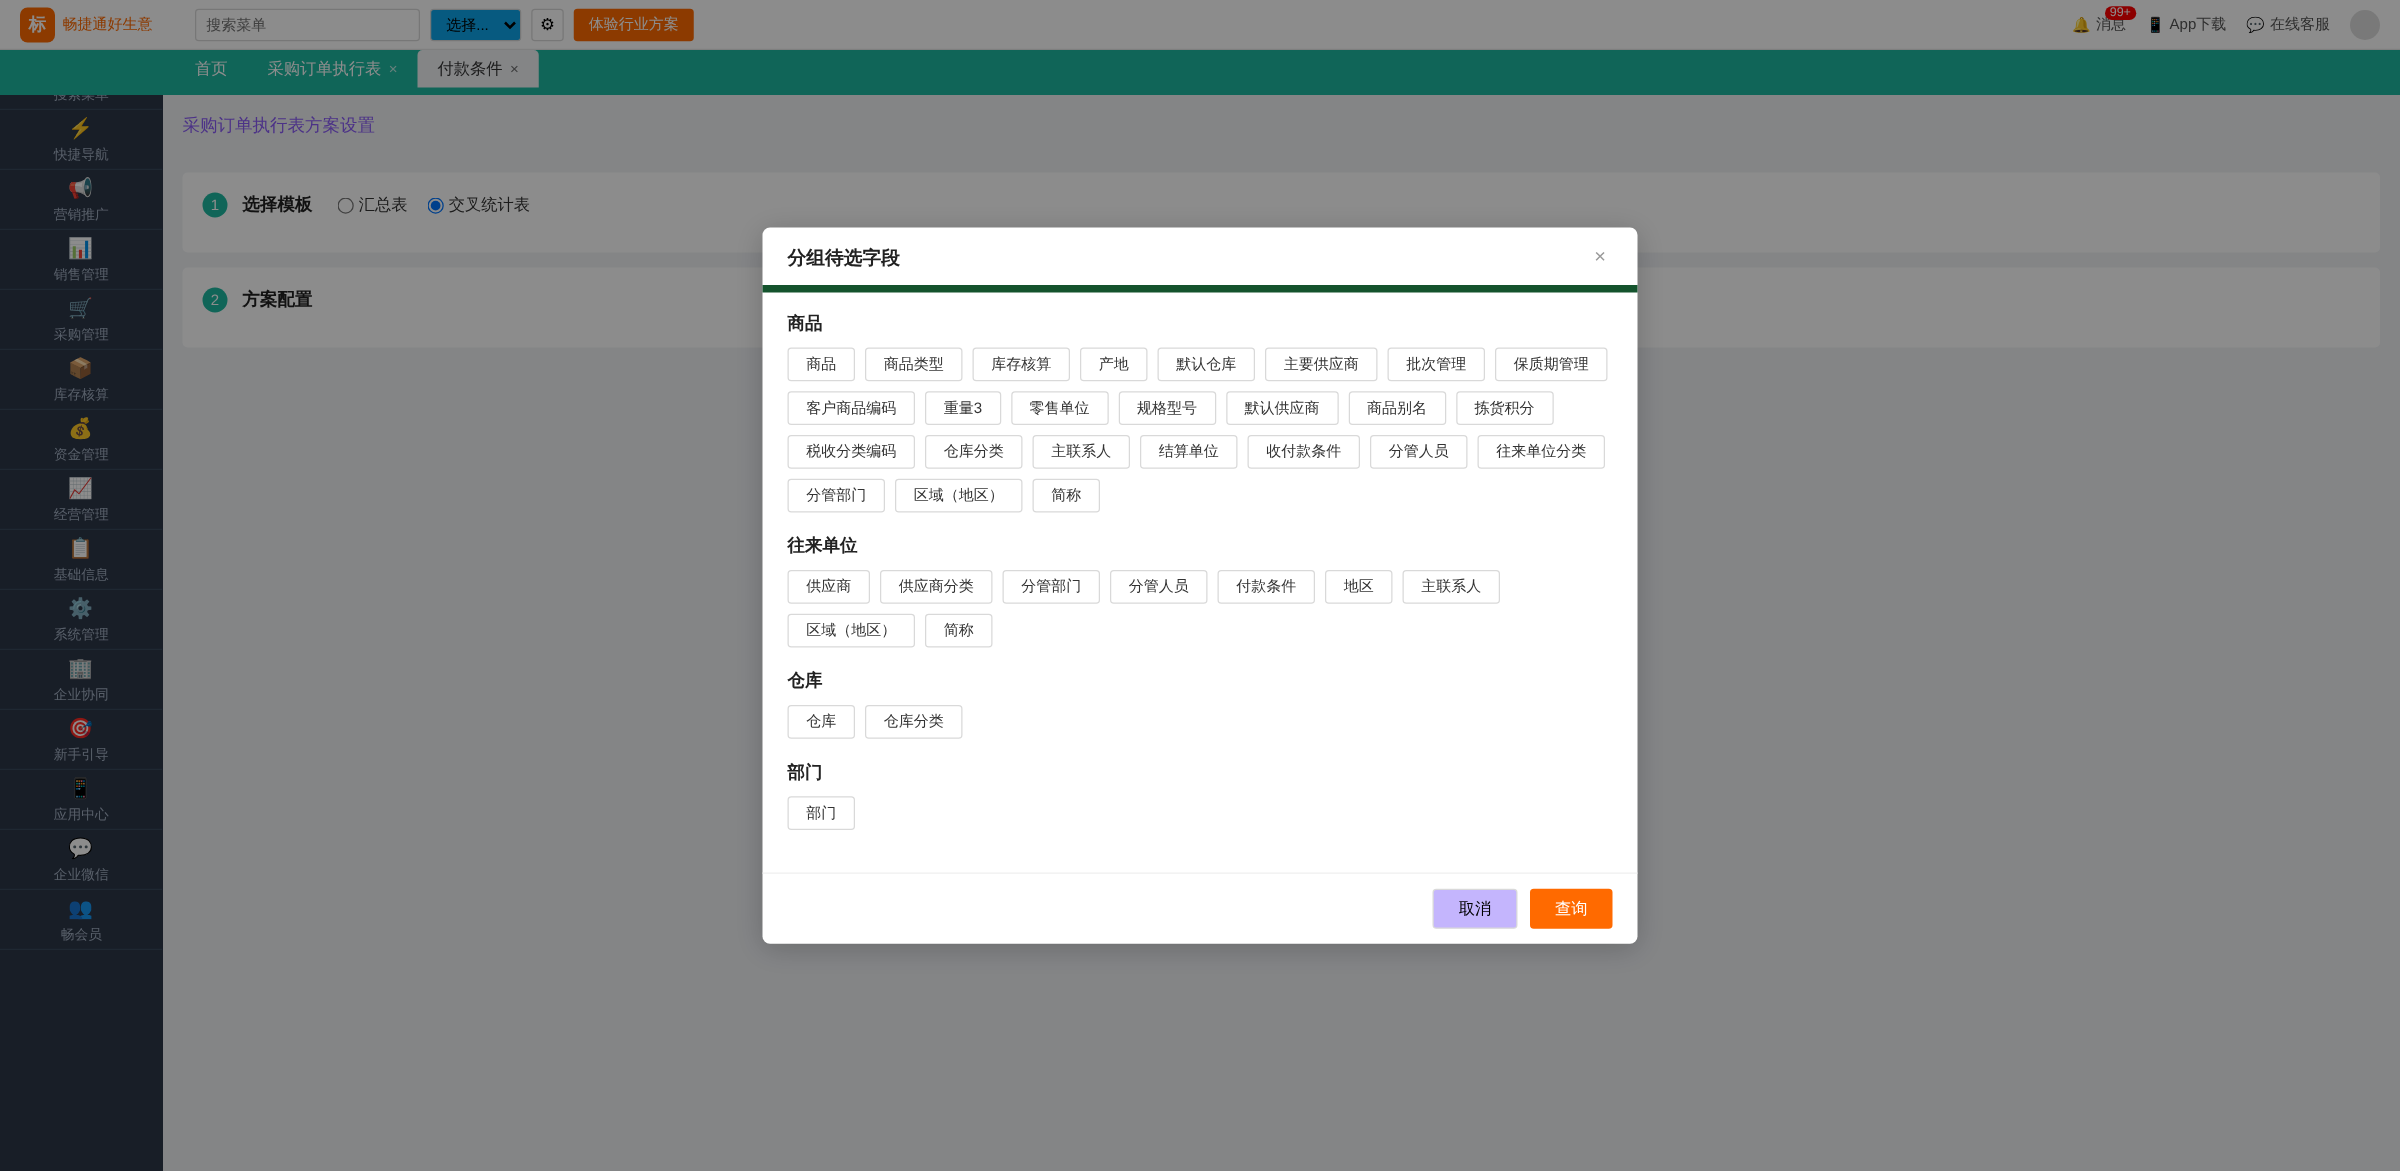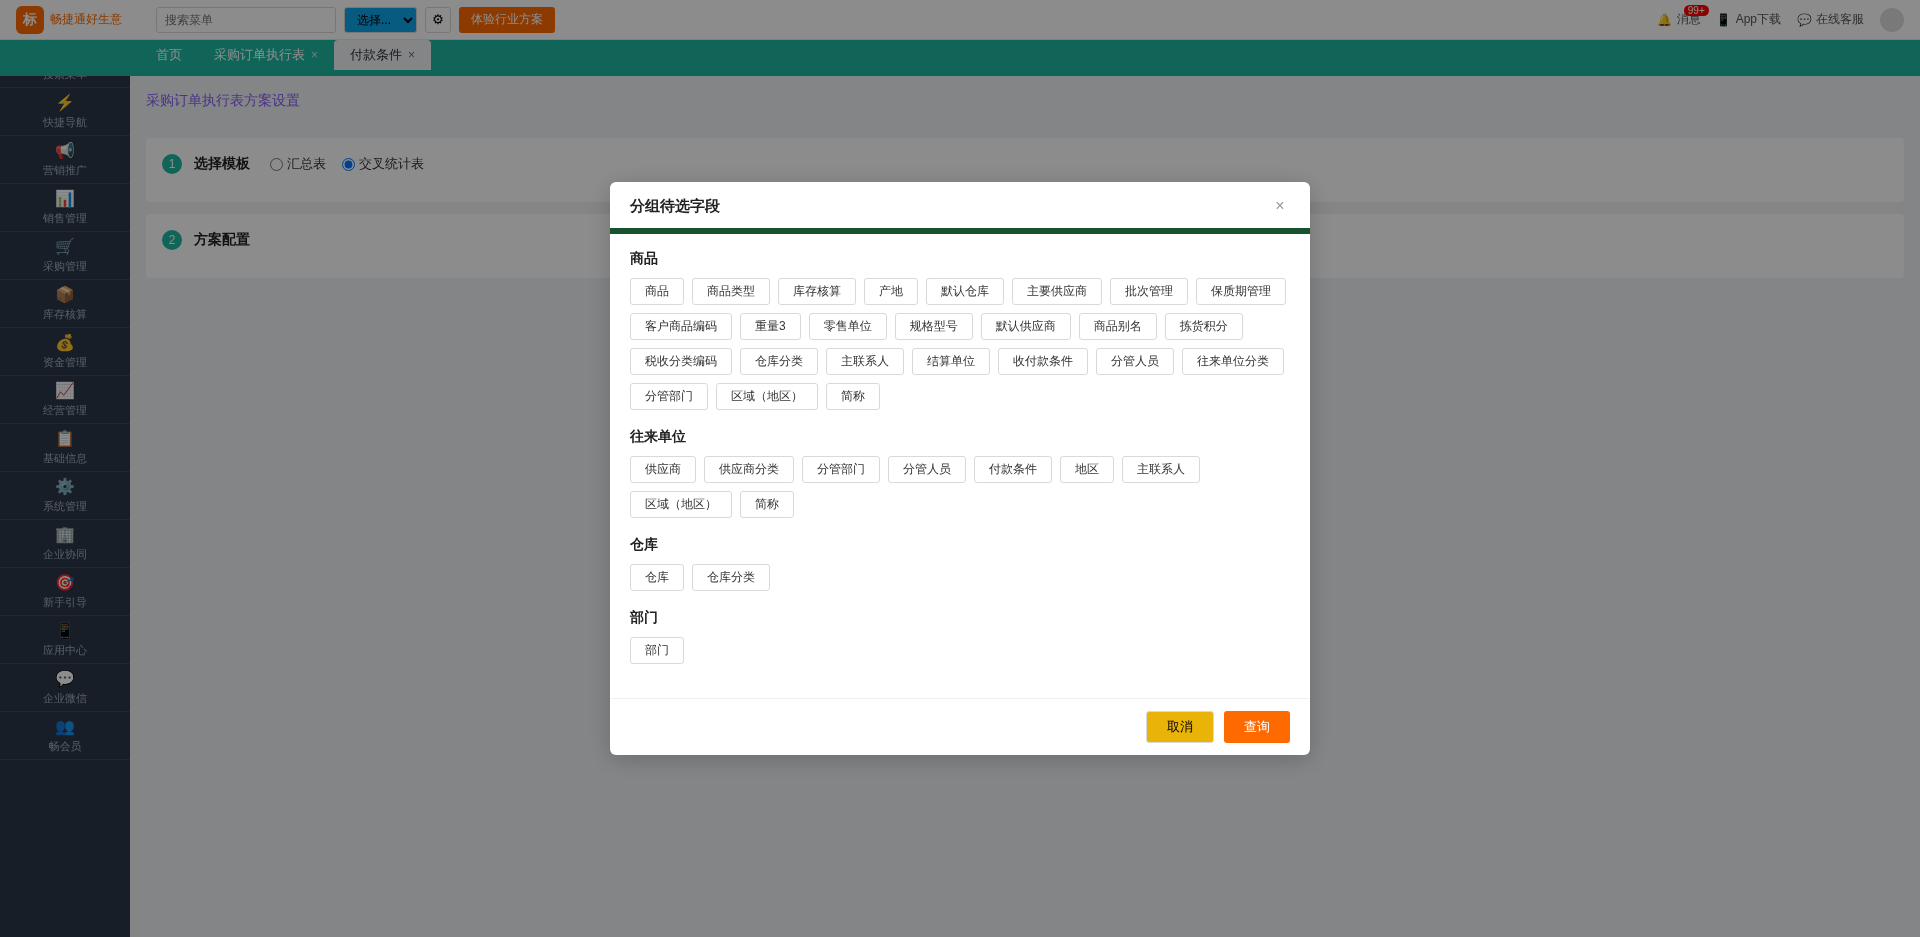--- a/index.html
+++ b/index.html
@@ -241,21 +241,21 @@
       gap: 10px;
       padding: 12px 20px;
       border-top: 1px solid #f0f0f0;
       flex-shrink: 0;
     }
     .btn-cancel {
       height: 32px;
       padding: 0 20px;
       border: 1px solid #d9d9d9;
       border-radius: 3px;
-      background: #eab308;
+      background: #c4b5fd;
       font-size: 13px;
       cursor: pointer;
     }
     .btn-confirm {
       height: 32px;
       padding: 0 20px;
       border: none;
       border-radius: 3px;
       background: #ff6a00;
       color: #fff;

